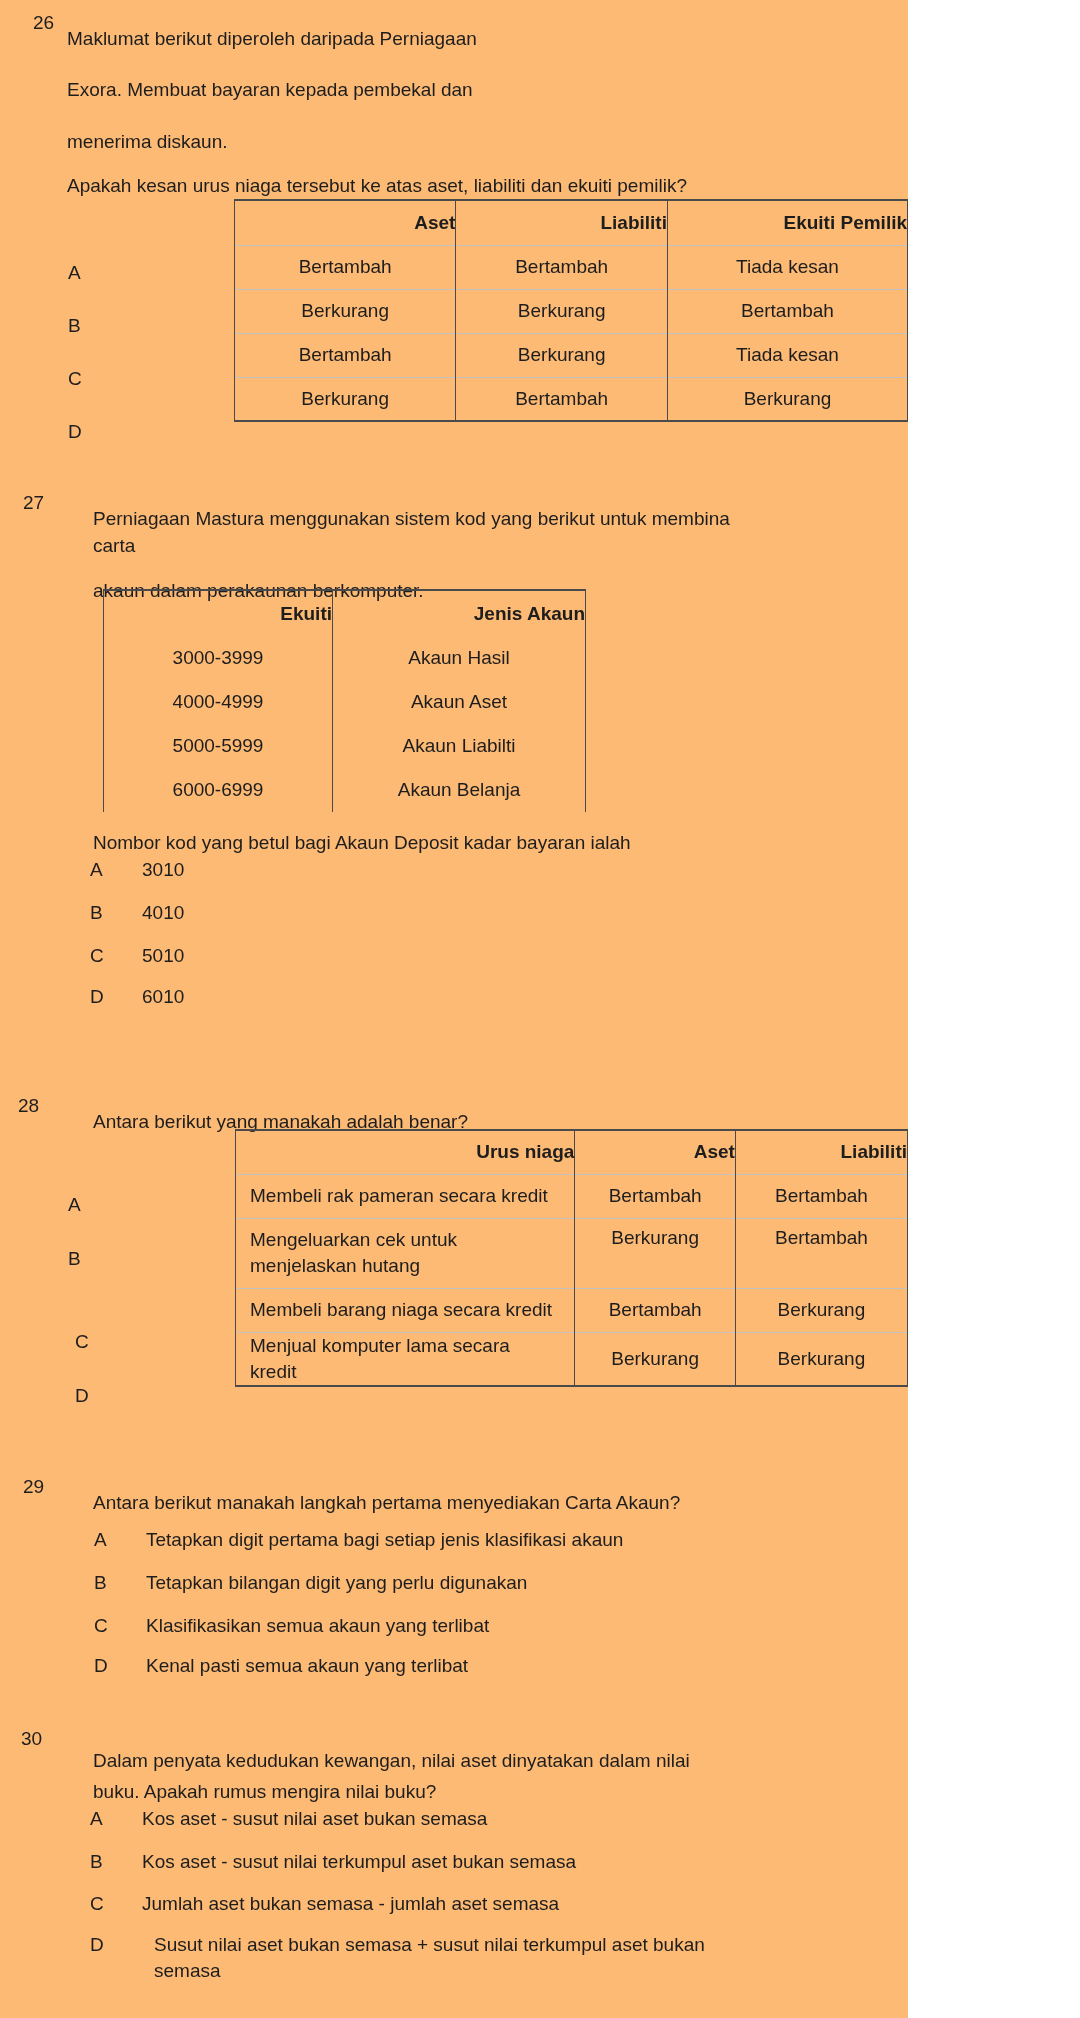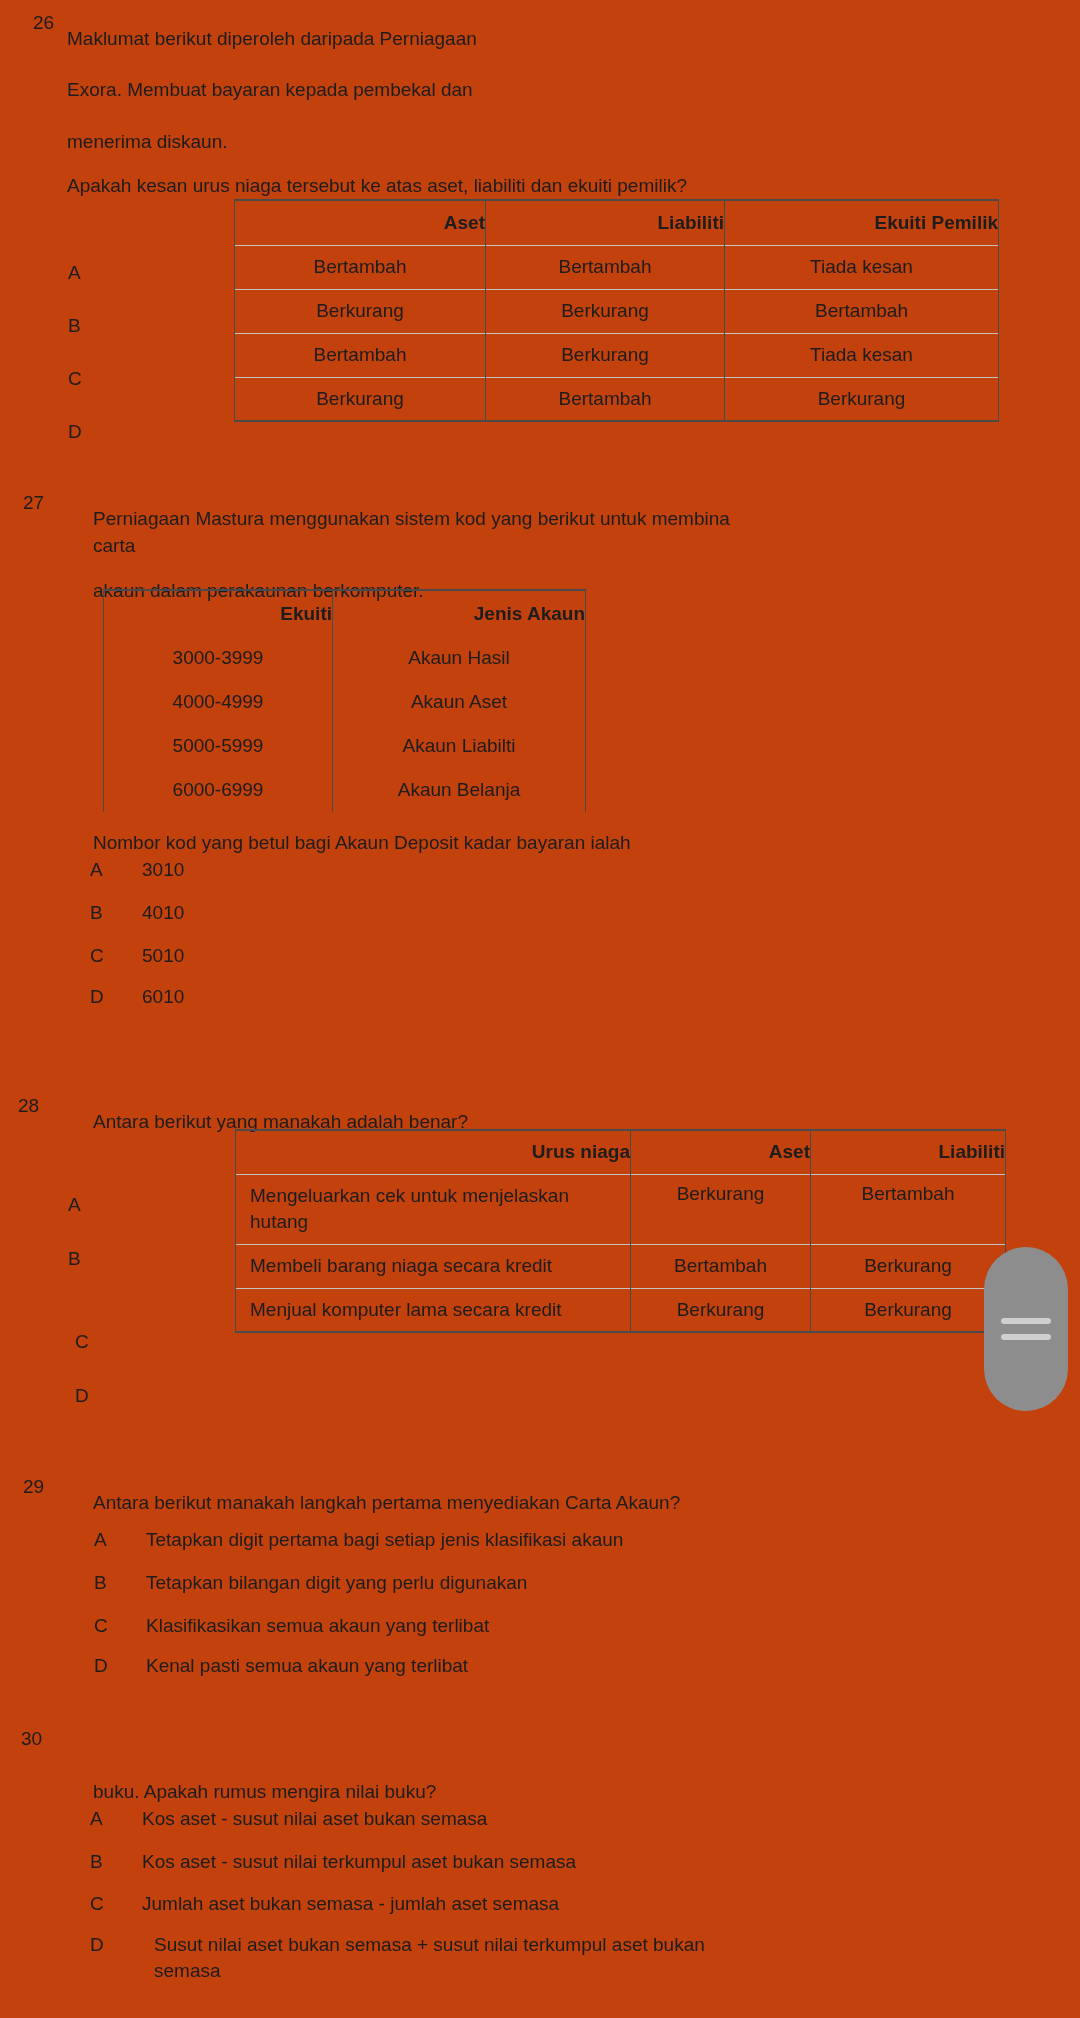--- a/index.html
+++ b/index.html
@@ -1,21 +1,21 @@
 <!DOCTYPE html>
 <html><head>
 <meta charset="utf-8">
 <style>
   * { box-sizing: border-box; }
   html, body { margin: 0; padding: 0; background: #ffffff; }
   .page {
     position: relative;
-    width: 1080px;
+    width: 908px;
     height: 2018px;
-    background: #c2410c;
+    background: #fdba74;
     font-family: "Liberation Sans", sans-serif;
     font-size: 19px;
     color: #1d1d1d;
     overflow: hidden;
   }
   .txt { position: absolute; margin: 16px; line-height: 26px; white-space: nowrap; }
   .qnum { position: absolute; margin: 0; line-height: 26px; }
   .letter { position: absolute; margin: 0; line-height: 26px; }
 
   table.qt { position: absolute; border-collapse: collapse; table-layout: fixed; }
@@ -176,20 +176,25 @@
         <col style="width:195px">
       </colgroup>
     <thead>
       <tr>
         <th>Urus niaga</th>
         <th>Aset</th>
         <th>Liabiliti</th>
       </tr>
     </thead>
     <tbody>
+      <tr>
+        <td class="cell-left">Membeli rak pameran secara kredit</td>
+        <td>Bertambah</td>
+        <td>Bertambah</td>
+      </tr>
       <tr class="row-b">
         <td class="cell-left">Mengeluarkan cek untuk menjelaskan hutang</td>
         <td>Berkurang</td>
         <td>Bertambah</td>
       </tr>
       <tr>
         <td class="cell-left">Membeli barang niaga secara kredit</td>
         <td>Bertambah</td>
         <td>Berkurang</td>
       </tr>
@@ -220,20 +225,21 @@
   <div class="opt" style="left:94px;top:1613px">
     <span class="opt-letter">C</span>
     <span class="opt-text">Klasifikasikan semua akaun yang terlibat</span>
   </div>
   <div class="opt" style="left:94px;top:1653px">
     <span class="opt-letter">D</span>
     <span class="opt-text">Kenal pasti semua akaun yang terlibat</span>
   </div>
 
   <p class="qnum" style="left:21px;top:1726px">30</p>
+  <p class="txt" style="left:77px;top:1732px">Dalam penyata kedudukan kewangan, nilai aset dinyatakan dalam nilai</p>
   <p class="txt" style="left:77px;top:1763px">buku. Apakah rumus mengira nilai buku?</p>
 
   <div class="opt" style="left:90px;top:1806px">
     <span class="opt-letter">A</span>
     <span class="opt-text">Kos aset - susut nilai aset bukan semasa</span>
   </div>
   <div class="opt" style="left:90px;top:1849px">
     <span class="opt-letter">B</span>
     <span class="opt-text">Kos aset - susut nilai terkumpul aset bukan semasa</span>
   </div>

